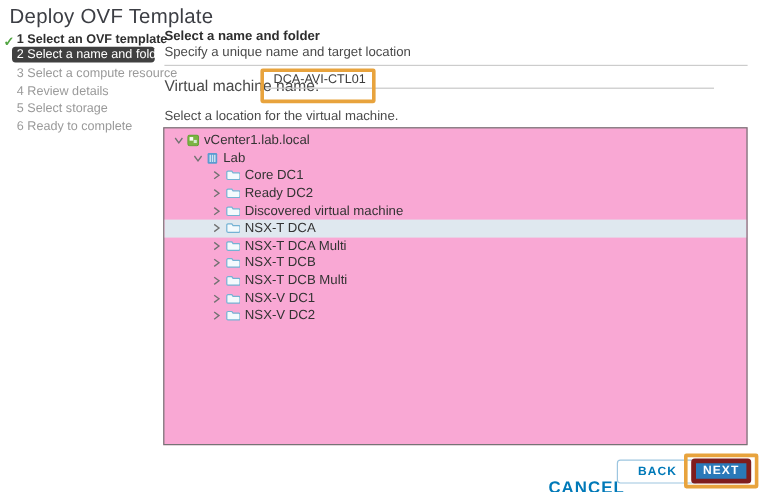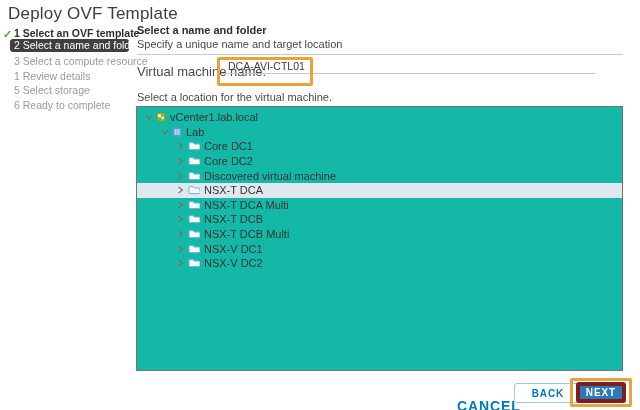--- a/index.html
+++ b/index.html
@@ -66,21 +66,21 @@
   }
   .loc-label {
     position: absolute; left: 137px; top: 91px;
     font-size: 11px; color: #4a4a4a;
   }
 
   
   .tree-panel {
     position: absolute; left: 136px; top: 106px;
     width: 487px; height: 265px;
-    border: 1px solid #747474; background: #14b8a6;
+    border: 1px solid #747474; background: #f9a8d4;
     padding-top: 3px; overflow: hidden;
   }
   .tree-row {
     height: 14.6px; display: flex; align-items: center;
     font-size: 11px; color: #333333; white-space: nowrap;
     cursor: default;
   }
   .tree-row.lvl0 { padding-left: 7px; }
   .tree-row.lvl1 { padding-left: 23px; }
   .tree-row.lvl2 { padding-left: 39px; }
@@ -133,21 +133,21 @@
     <div class="step done" style="top:0;">
       <span>1 Select an OVF template</span>
     </div>
     <div class="step-pill">
       <span>2 Select a name and folder</span>
     </div>
     <div class="step" style="top:28px;">
       <span>3 Select a compute resource</span>
     </div>
     <div class="step" style="top:42.5px;">
-      <span>1 Review details</span>
+      <span>4 Review details</span>
     </div>
     <div class="step" style="top:57px;">
       <span>5 Select storage</span>
     </div>
     <div class="step" style="top:71.5px;">
       <span>6 Ready to complete</span>
     </div>
   </nav>
 
   <div class="heading">Select a name and folder</div>
@@ -213,21 +213,21 @@
       <span class="chev">
         <svg width="7" height="8" viewBox="0 0 7 8">
             <path d="M1.5 1 L5.5 4 L1.5 7" fill="none" stroke="#717171" stroke-width="1.1"></path>
           </svg>
       </span>
       <span class="tree-icon">
         <svg width="12" height="10" viewBox="0 0 12 10">
             <path d="M1 2.6 a1 1 0 0 1 1 -1 h3.2 l1 1.4 h4.8 a1 1 0 0 1 1 1 v3.6 a1 1 0 0 1 -1 1 h-9 a1 1 0 0 1 -1 -1 z" fill="#f4fafd" stroke="#74b2d4" stroke-width="1"></path>
           </svg>
       </span>
-      <span>Core DC2</span>
+      <span>Ready DC2</span>
     </div>
 
     <div class="tree-row lvl2">
       <span class="chev">
         <svg width="7" height="8" viewBox="0 0 7 8">
             <path d="M1.5 1 L5.5 4 L1.5 7" fill="none" stroke="#717171" stroke-width="1.1"></path>
           </svg>
       </span>
       <span class="tree-icon">
         <svg width="12" height="10" viewBox="0 0 12 10">

